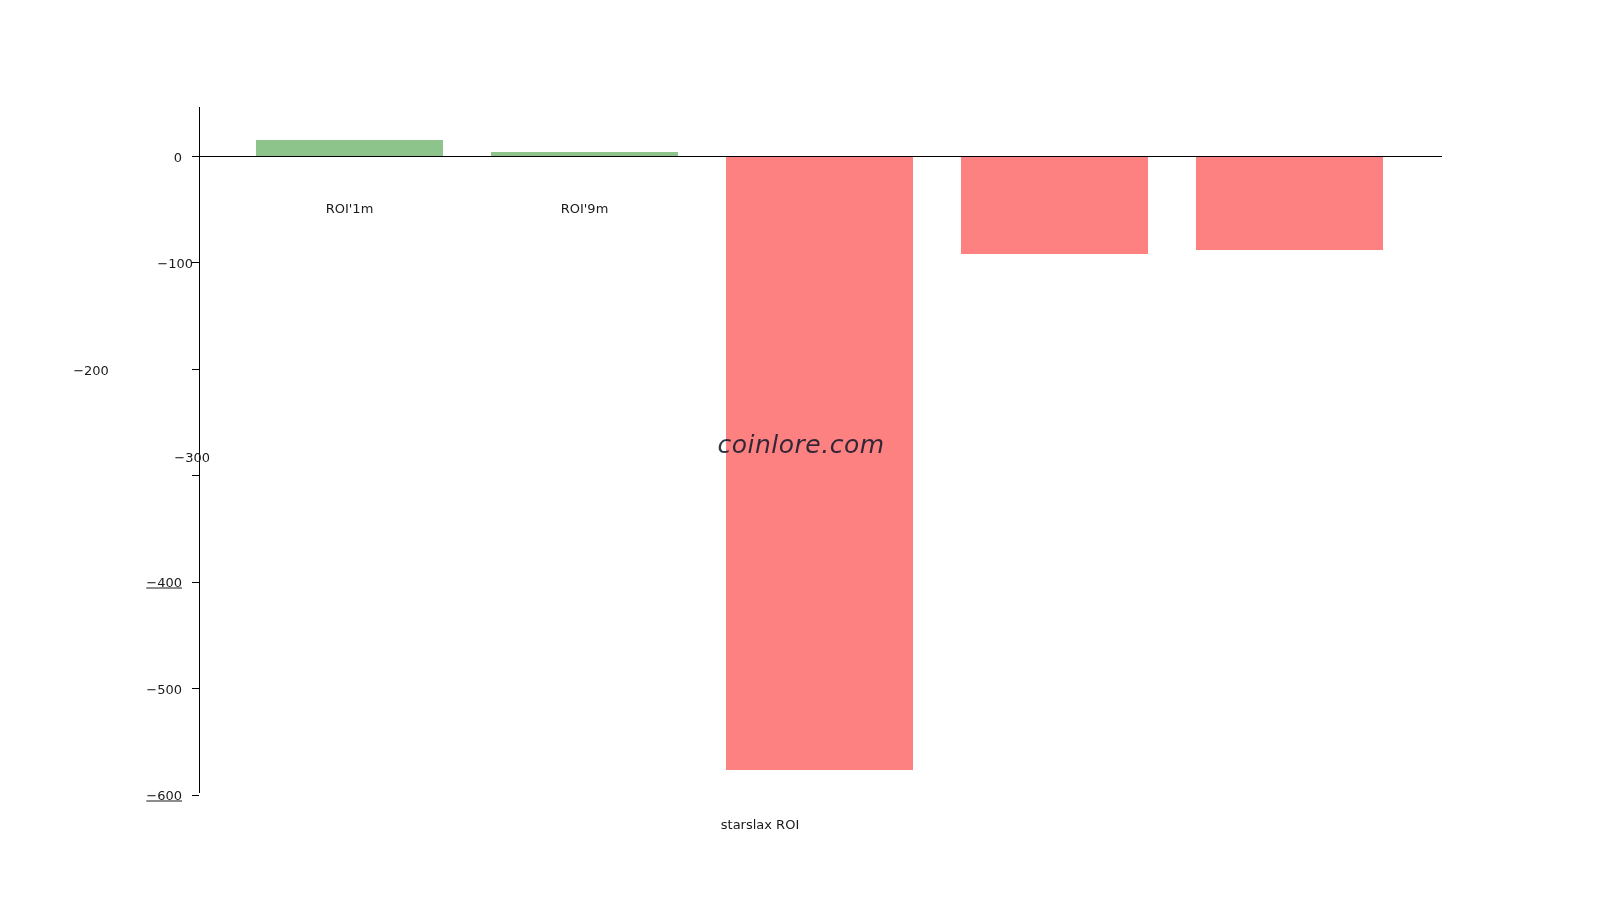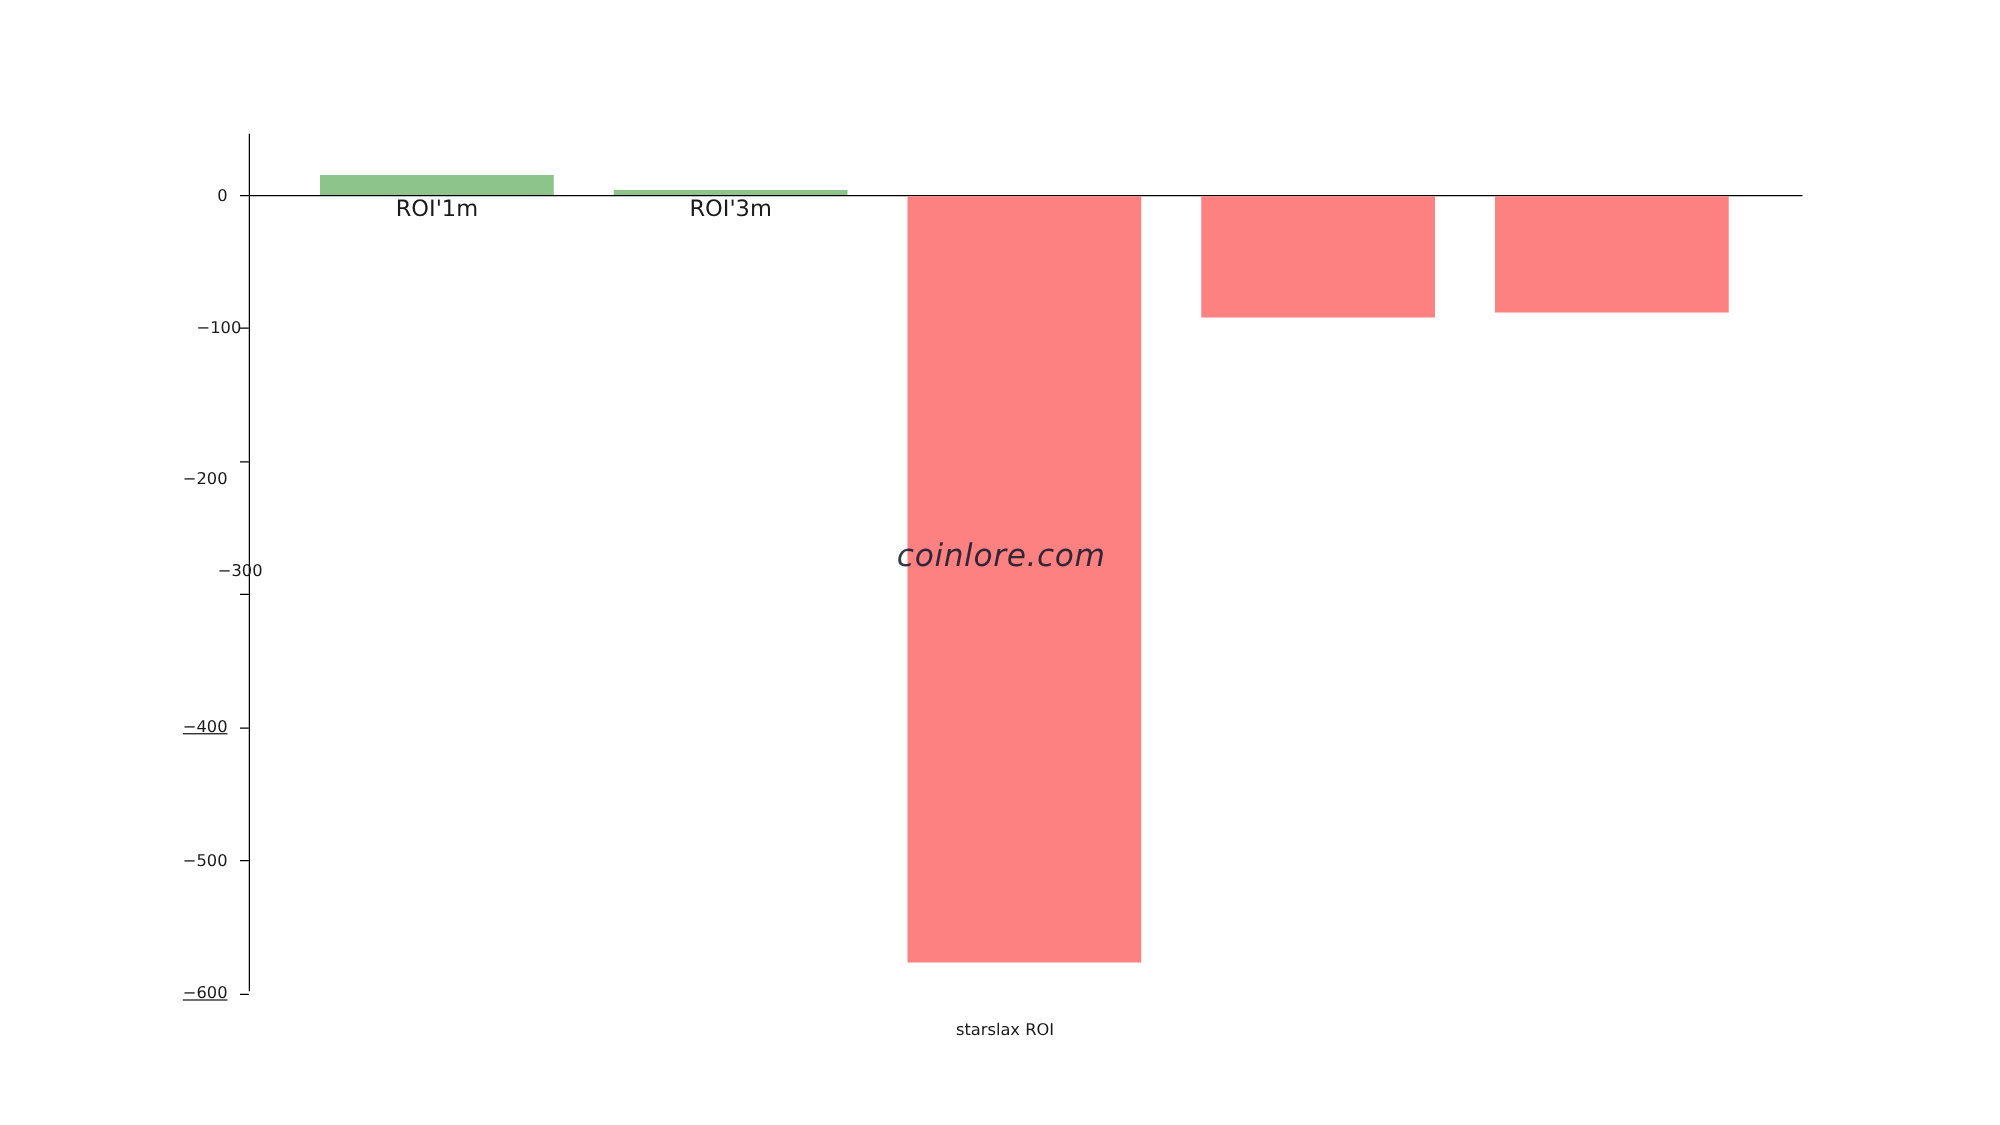--- a/index.html
+++ b/index.html
@@ -29,24 +29,25 @@
     color: #1a1a1a;
     text-align: right;
     transform: translateY(-50%);
     white-space: nowrap;
   }
   .bar {
     position: absolute;
   }
   .xtick-label {
     position: absolute;
-    font-size: 18px;
+    font-size: 13px;
     color: #1a1a1a;
     transform: translateX(-50%);
     white-space: nowrap;
+    margin-top: 44px;
   }
   .watermark {
     position: absolute;
     font-size: 25px;
     color: #0f172a;
     opacity: 0.85;
     transform: translate(-50%, -50%);
     white-space: nowrap;
     letter-spacing: 0.5px;
     font-style: italic;
@@ -64,32 +65,32 @@
 
 <div id="canvas">
   <div id="plot">
       <div class="axis-line" style="left: 199px; top: 107px; width: 1px; height: 686px;"></div>
       <div class="axis-line" style="left: 199px; top: 156px; width: 1243px; height: 1px;"></div>
       <div class="ytick-mark" style="left: 192px; top: 156px; width: 7px; height: 1px;"></div>
       <div class="ytick-label" style="left: 0px; top: 156.5px; width: 182px;">0</div>
       <div class="ytick-mark" style="left: 192px; top: 262.45px; width: 7px; height: 1px;"></div>
       <div class="ytick-label" style="left: 11px; top: 262.95px; width: 182px;">−100</div>
       <div class="ytick-mark" style="left: 192px; top: 368.9px; width: 7px; height: 1px;"></div>
-      <div class="ytick-label" style="left: 0px; top: 384px; width: 182px;">−200</div>
+      <div class="ytick-label" style="left: 0px; top: 370px; width: 182px; text-align: center;">−200</div>
       <div class="ytick-mark" style="left: 192px; top: 475.35px; width: 7px; height: 1px;"></div>
       <div class="ytick-label" style="left: 0px; top: 457px; width: 182px; padding-left: 28px;">−300</div>
       <div class="ytick-mark" style="left: 192px; top: 581.8px; width: 7px; height: 1px;"></div>
       <div class="ytick-label" style="left: 0px; top: 582.3px; width: 182px; text-decoration: underline;">−400</div>
       <div class="ytick-mark" style="left: 192px; top: 688.25px; width: 7px; height: 1px;"></div>
       <div class="ytick-label" style="left: 0px; top: 688.75px; width: 182px;">−500</div>
       <div class="ytick-mark" style="left: 192px; top: 794.7px; width: 7px; height: 1px;"></div>
       <div class="ytick-label" style="left: 0px; top: 795.2px; width: 182px; text-decoration: underline;">−600</div>
       <div class="bar" style="left: 256px; top: 140.032px; width: 187px; height: 15.9675px; background: rgb(140, 196, 140);"></div>
       <div class="xtick-label" style="left: 349.5px; top: 157px;">ROI'1m</div>
       <div class="bar" style="left: 491px; top: 151.742px; width: 187px; height: 4.258px; background: rgb(140, 196, 140);"></div>
-      <div class="xtick-label" style="left: 584.5px; top: 157px;">ROI'3m</div>
+      <div class="xtick-label" style="left: 584.5px; top: 157px;">ROI'9m</div>
       <div class="bar" style="left: 726px; top: 157px; width: 187px; height: 613.152px; background: rgb(253, 129, 129);"></div>
       <div class="bar" style="left: 961px; top: 157px; width: 187px; height: 96.8695px; background: rgb(253, 129, 129);"></div>
       <div class="bar" style="left: 1196px; top: 157px; width: 187px; height: 92.6115px; background: rgb(253, 129, 129);"></div>
     </div>
   <div class="watermark" style="left: 801px; top: 444px;">coinlore.com</div>
-  <div class="chart-title" style="left: 804px; top: 817px;">starslax ROI</div>
+  <div class="chart-title" style="left: 760px; top: 817px;">starslax ROI</div>
 </div>
 
 </body></html>

